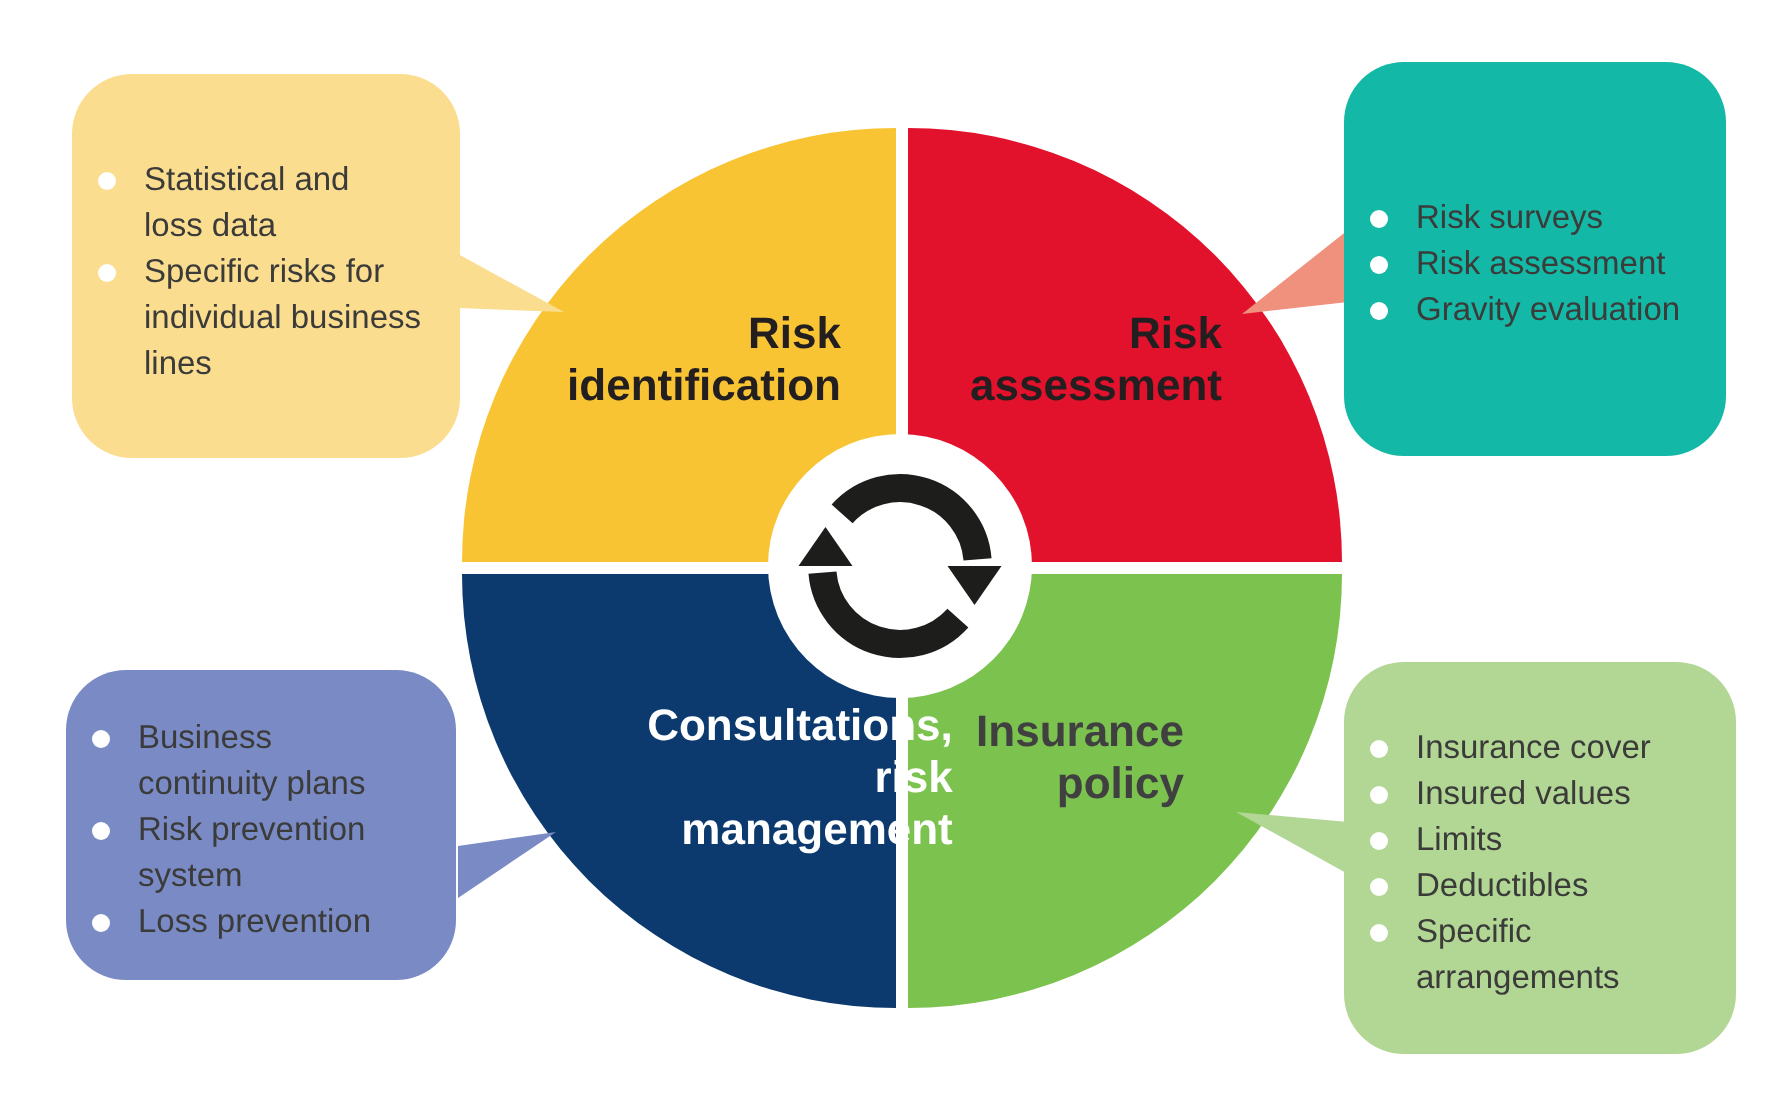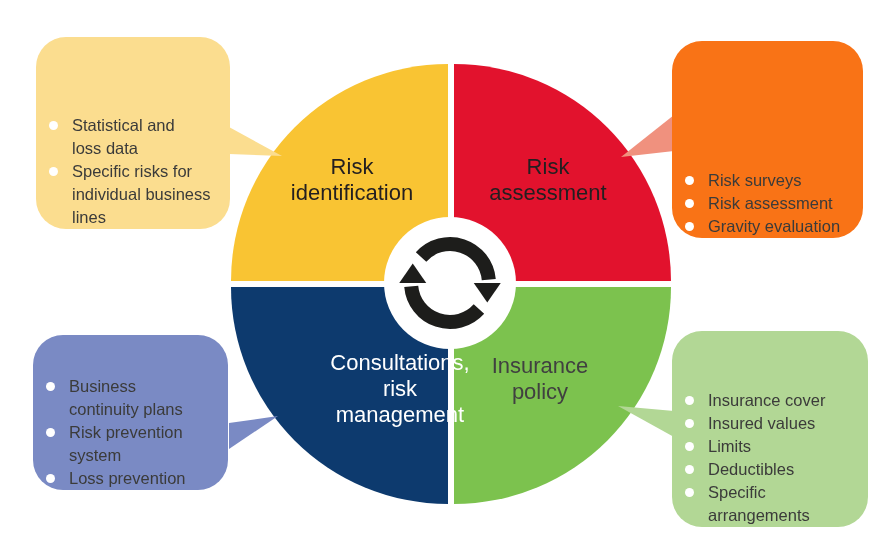--- a/index.html
+++ b/index.html
@@ -12,24 +12,24 @@
   .quad.bl{left:231px;top:287px;border-bottom-left-radius:100%;}
   .quad.br{left:454px;top:287px;border-bottom-right-radius:100%;}
   
   .tails{position:absolute;left:0;top:0;z-index:2;}
   
   .hub{position:absolute;left:384px;top:217px;width:132px;height:132px;border-radius:50%;
        background:#ffffff;z-index:3;display:flex;align-items:center;justify-content:center;}
   .cycle .arc{fill:none;stroke-width:13;}
   
   .qtitle{position:absolute;z-index:4;transform:translate(-50%,-50%);
-          font-weight:normal;font-size:22px;line-height:26px;text-align:center;
+          font-weight:bold;font-size:22px;line-height:26px;text-align:right;
           white-space:pre-line;}
   
-  .callout{position:absolute;z-index:5;border-radius:30px;display:flex;align-items:flex-end;}
+  .callout{position:absolute;z-index:5;border-radius:30px;display:flex;align-items:center;}
   .callout ul{list-style:none;margin:0;padding:6px 6px 0 36px;}
   .callout li{position:relative;font-size:16.5px;line-height:23px;color:#3B3B3A;
               white-space:pre-line;}
   .callout li::before{content:"";position:absolute;left:-23px;top:7px;width:9px;height:9px;
               border-radius:50%;background:#ffffff;}
 </style>
 </head>
 <body>
 
 <div class="stage">
@@ -68,21 +68,21 @@
   <div class="callout" style="left: 36px; top: 37px; width: 194px; height: 192px; background: rgb(251, 221, 143);">
     <ul>
       <li>Statistical and
 loss data</li>
       <li>Specific risks for
 individual business
 lines</li>
     </ul>
   </div>
 
-  <div class="callout" style="left: 672px; top: 41px; width: 191px; height: 197px; background: #f97316;">
+  <div class="callout" style="left: 672px; top: 31px; width: 191px; height: 197px; background: #14b8a6;">
     <ul>
       <li>Risk surveys</li>
       <li>Risk assessment</li>
       <li>Gravity evaluation</li>
     </ul>
   </div>
 
   <div class="callout" style="left: 33px; top: 335px; width: 195px; height: 155px; background: rgb(122, 138, 196);">
     <ul>
       <li>Business

